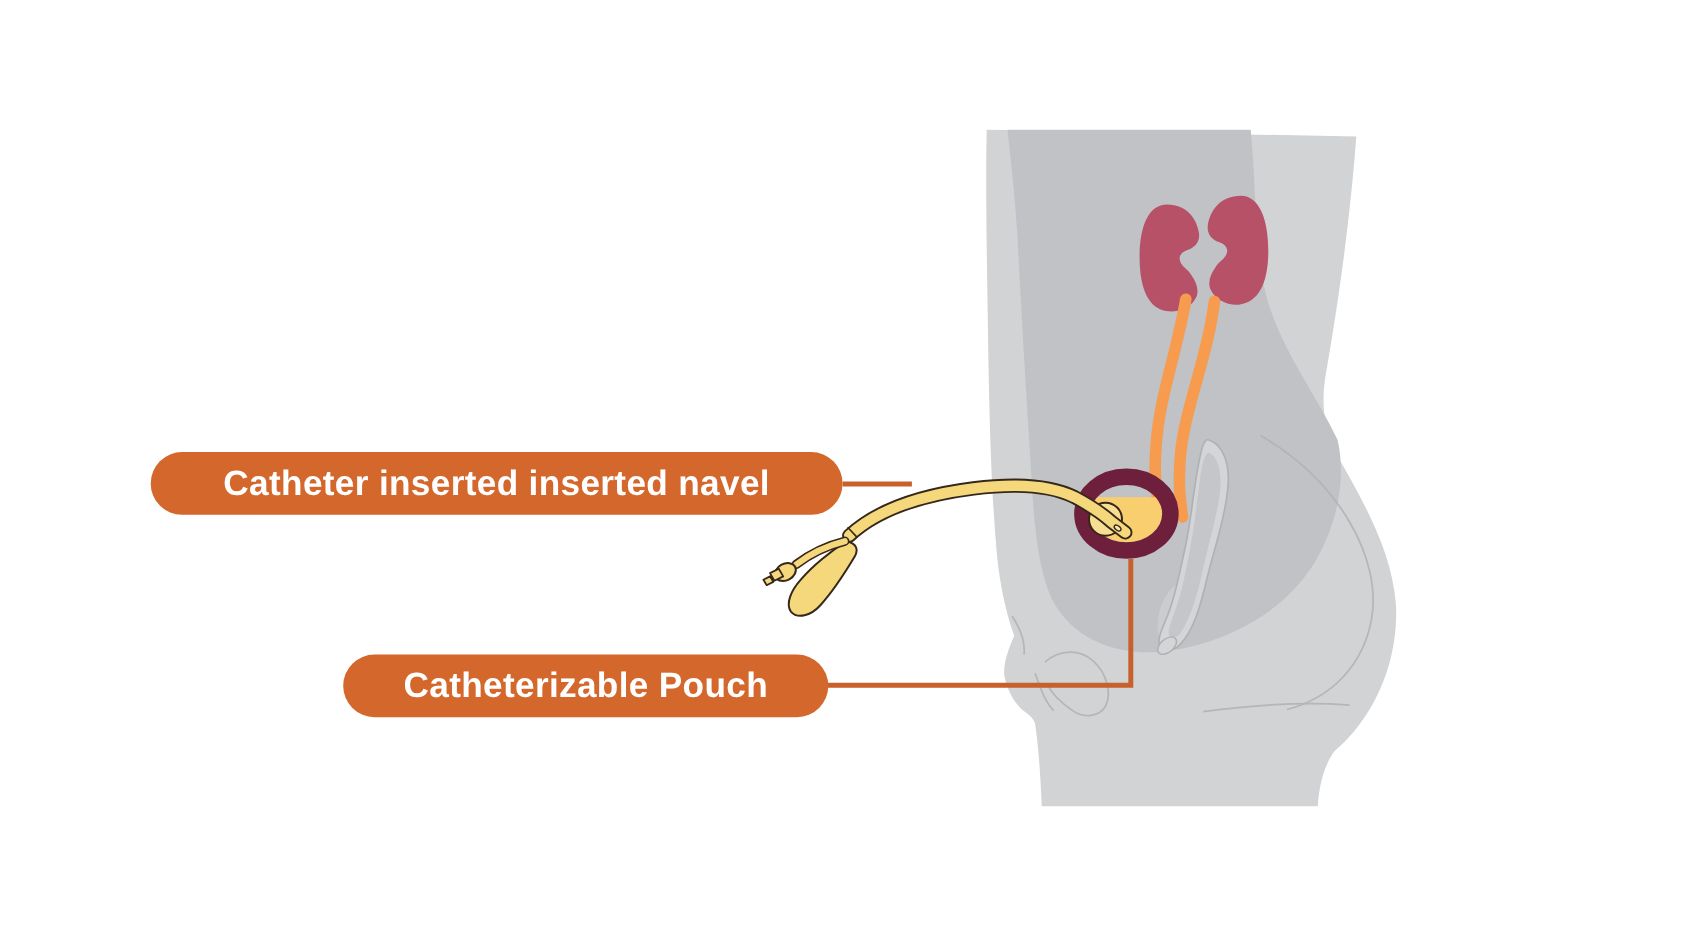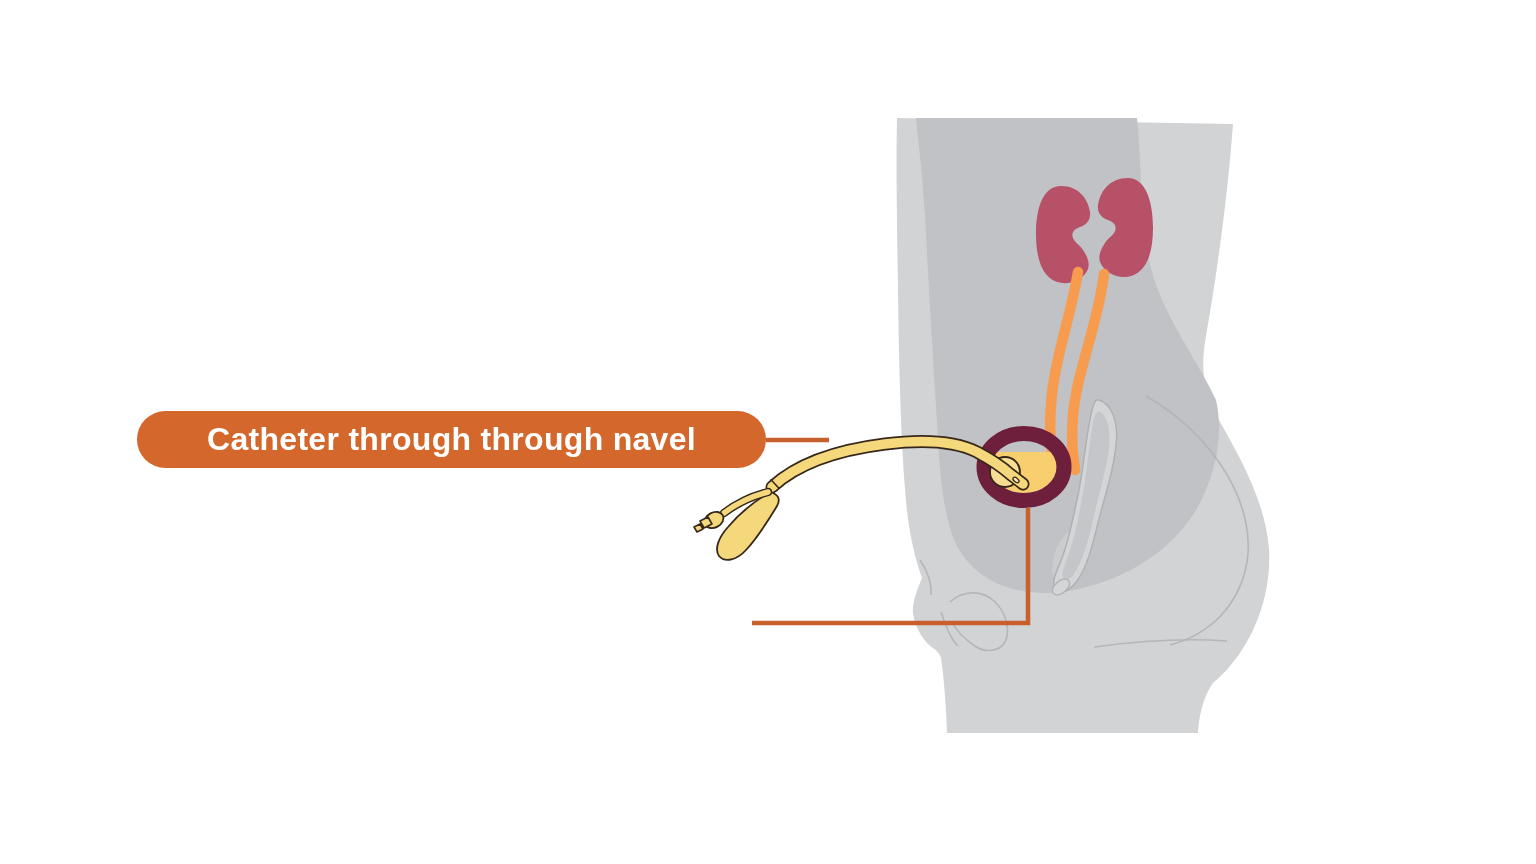--- a/index.html
+++ b/index.html
@@ -136,16 +136,17 @@
            C 725,563 737,560 746,550
            C 757,538 768,521 777,506
            C 781,499 778,494 770,492 Z"></path>
       <path style="fill:none;stroke:var(--catheter_line);stroke-width:8.5;stroke-linecap:round" d="M 768,492 C 752,496 737,503 724,513"></path>
       <path style="fill:none;stroke:var(--catheter_fill);stroke-width:5.5;stroke-linecap:round" d="M 768,492 C 752,496 737,503 724,513"></path>
       <ellipse cx="714" cy="520" rx="10" ry="7.5" transform="rotate(-28 714 520)" style="fill:var(--catheter_fill);stroke:var(--catheter_line);stroke-width:1.8"></ellipse>
       <path style="fill:var(--catheter_fill);stroke:var(--catheter_line);stroke-width:1.6;stroke-linejoin:round" d="M 700,521 l 8,-4 l 4,7 l -8,4 Z M 694,527 l 6,-3 l 3,5 l -6,3 Z"></path>
     </g>
   </svg>
 
-  <div class="pill pill-catheter">Catheter through through navel</div>
+  <div class="pill pill-catheter">Catheter inserted inserted navel</div>
 
+  <div class="pill pill-pouch">Catheterizable Pouch</div>
 
 </div>
 
 </body></html>

